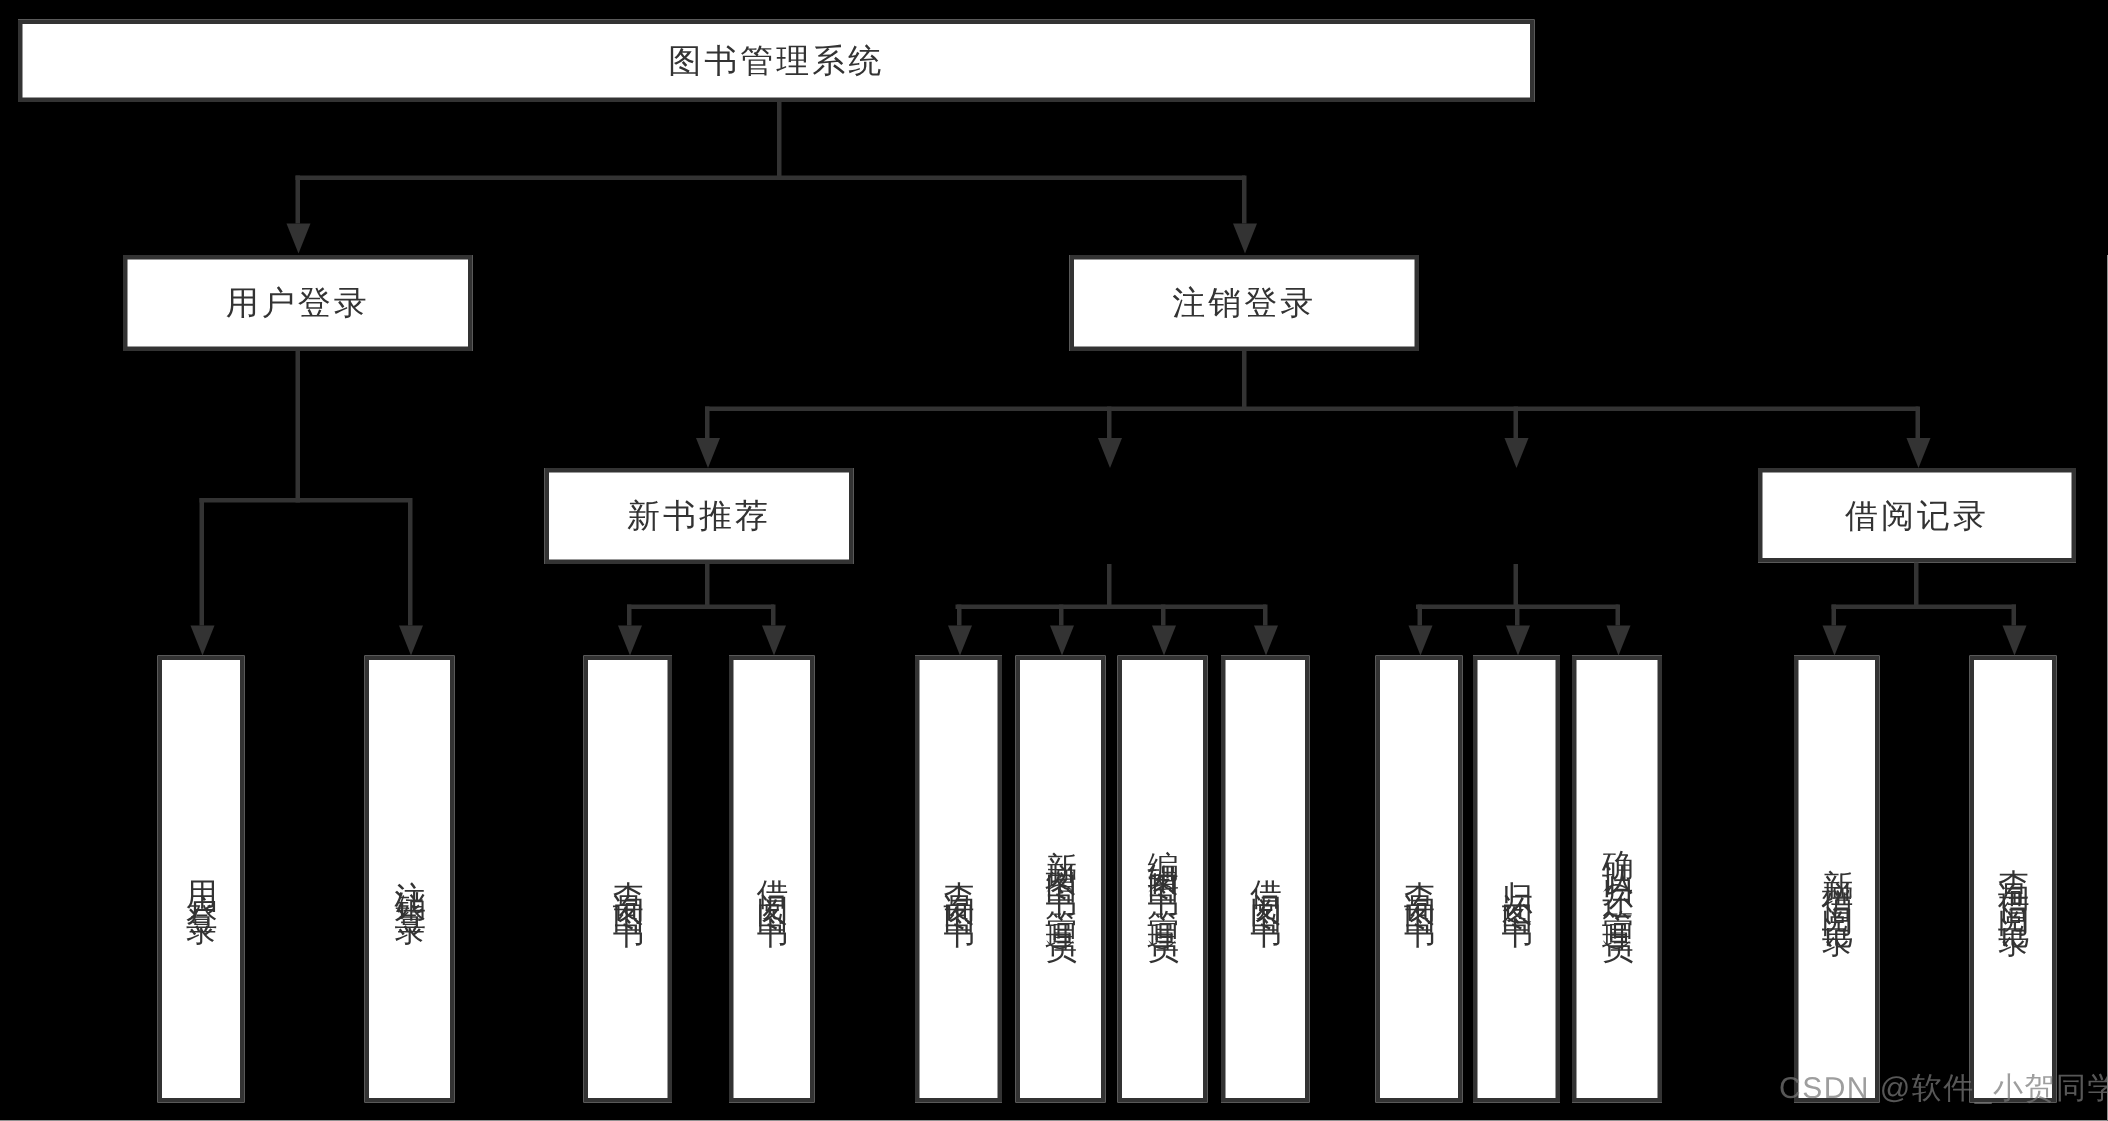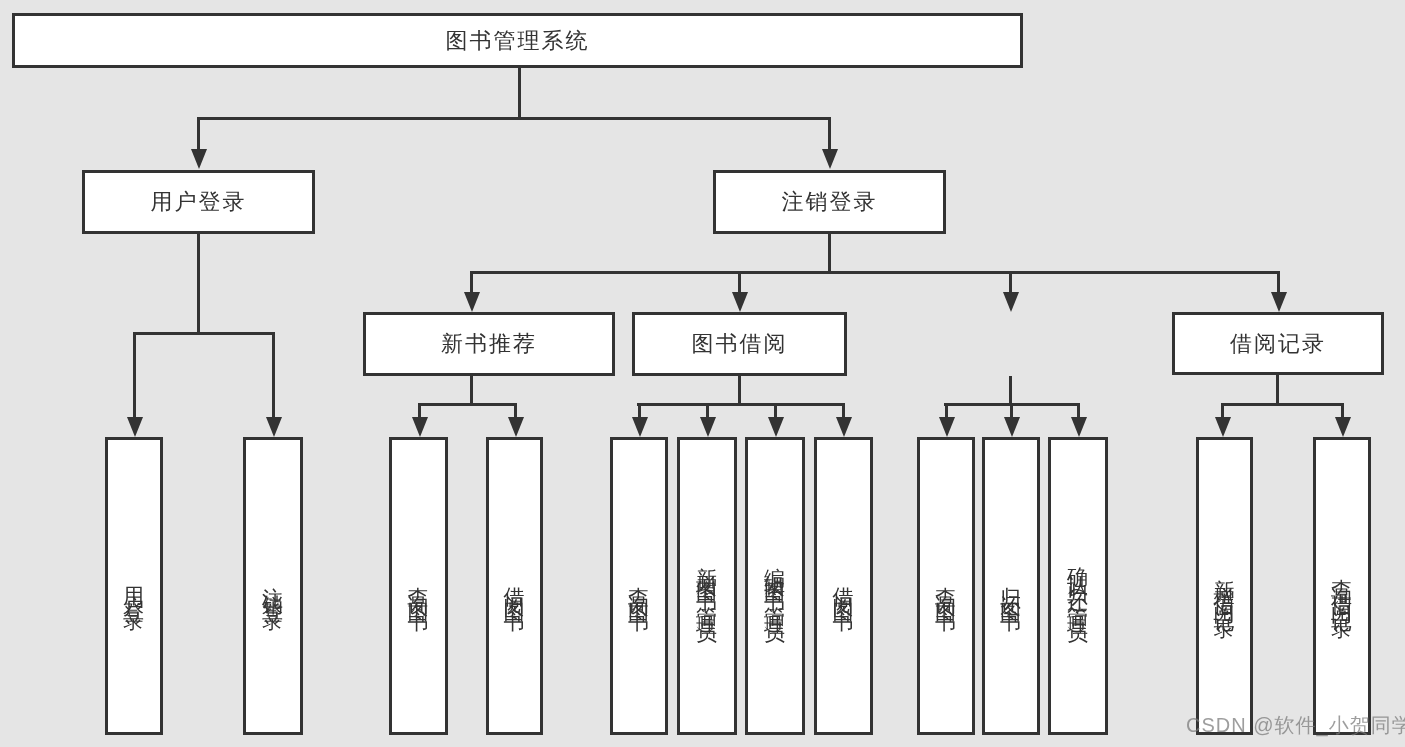--- a/index.html
+++ b/index.html
@@ -1,17 +1,17 @@
 <!DOCTYPE html>
 <html><head>
 <meta charset="utf-8">
 <style>
   html,body{margin:0;padding:0;background:#fff;}
   .canvas{
-    position:relative;width:1405px;height:747px;background:#e5e5e5;
+    position:relative;width:1405px;height:747px;background:#000000;
     font-family:"Liberation Sans","DejaVu Sans",sans-serif;overflow:hidden;
   }
   
   .hbox{
     position:absolute;box-sizing:border-box;border:3px solid #333333;background:#ffffff;
     display:flex;align-items:center;justify-content:center;
     font-size:22px;color:#333333;letter-spacing:2px;white-space:nowrap;
   }
   
   .vbox{
@@ -37,22 +37,21 @@
 </head>
 <body>
 
 <div class="canvas">
 
   <div class="hbox" style="left:12px;top:13px;width:1011px;height:55px;">图书管理系统</div>
 
   <div class="hbox" style="left:82px;top:170px;width:233px;height:64px;">用户登录</div>
   <div class="hbox" style="left:713px;top:170px;width:233px;height:64px;">注销登录</div>
 
-  <div class="hbox" style="left:363px;top:312px;width:252px;height:64px;">新书推荐</div>
-  <div class="hbox" style="left:632px;top:312px;width:215px;height:64px;">图书借阅</div>
+  <div class="hbox" style="left:363px;top:312px;width:206px;height:64px;">新书推荐</div>
   <div class="hbox" style="left:1172px;top:312px;width:212px;height:63px;">借阅记录</div>
 
   <div class="vbox" style="left:105px;top:437px;width:58px;height:298px;">用户登录</div>
   <div class="vbox" style="left:243px;top:437px;width:60px;height:298px;">注销登录</div>
 
   <div class="vbox" style="left:389px;top:437px;width:59px;height:298px;">查询图书</div>
   <div class="vbox" style="left:486px;top:437px;width:57px;height:298px;">借阅图书</div>
 
   <div class="vbox" style="left:610px;top:437px;width:58px;height:298px;">查询图书</div>
   <div class="vbox" style="left:677px;top:437px;width:60px;height:298px;">新增图书（管理员）</div>

